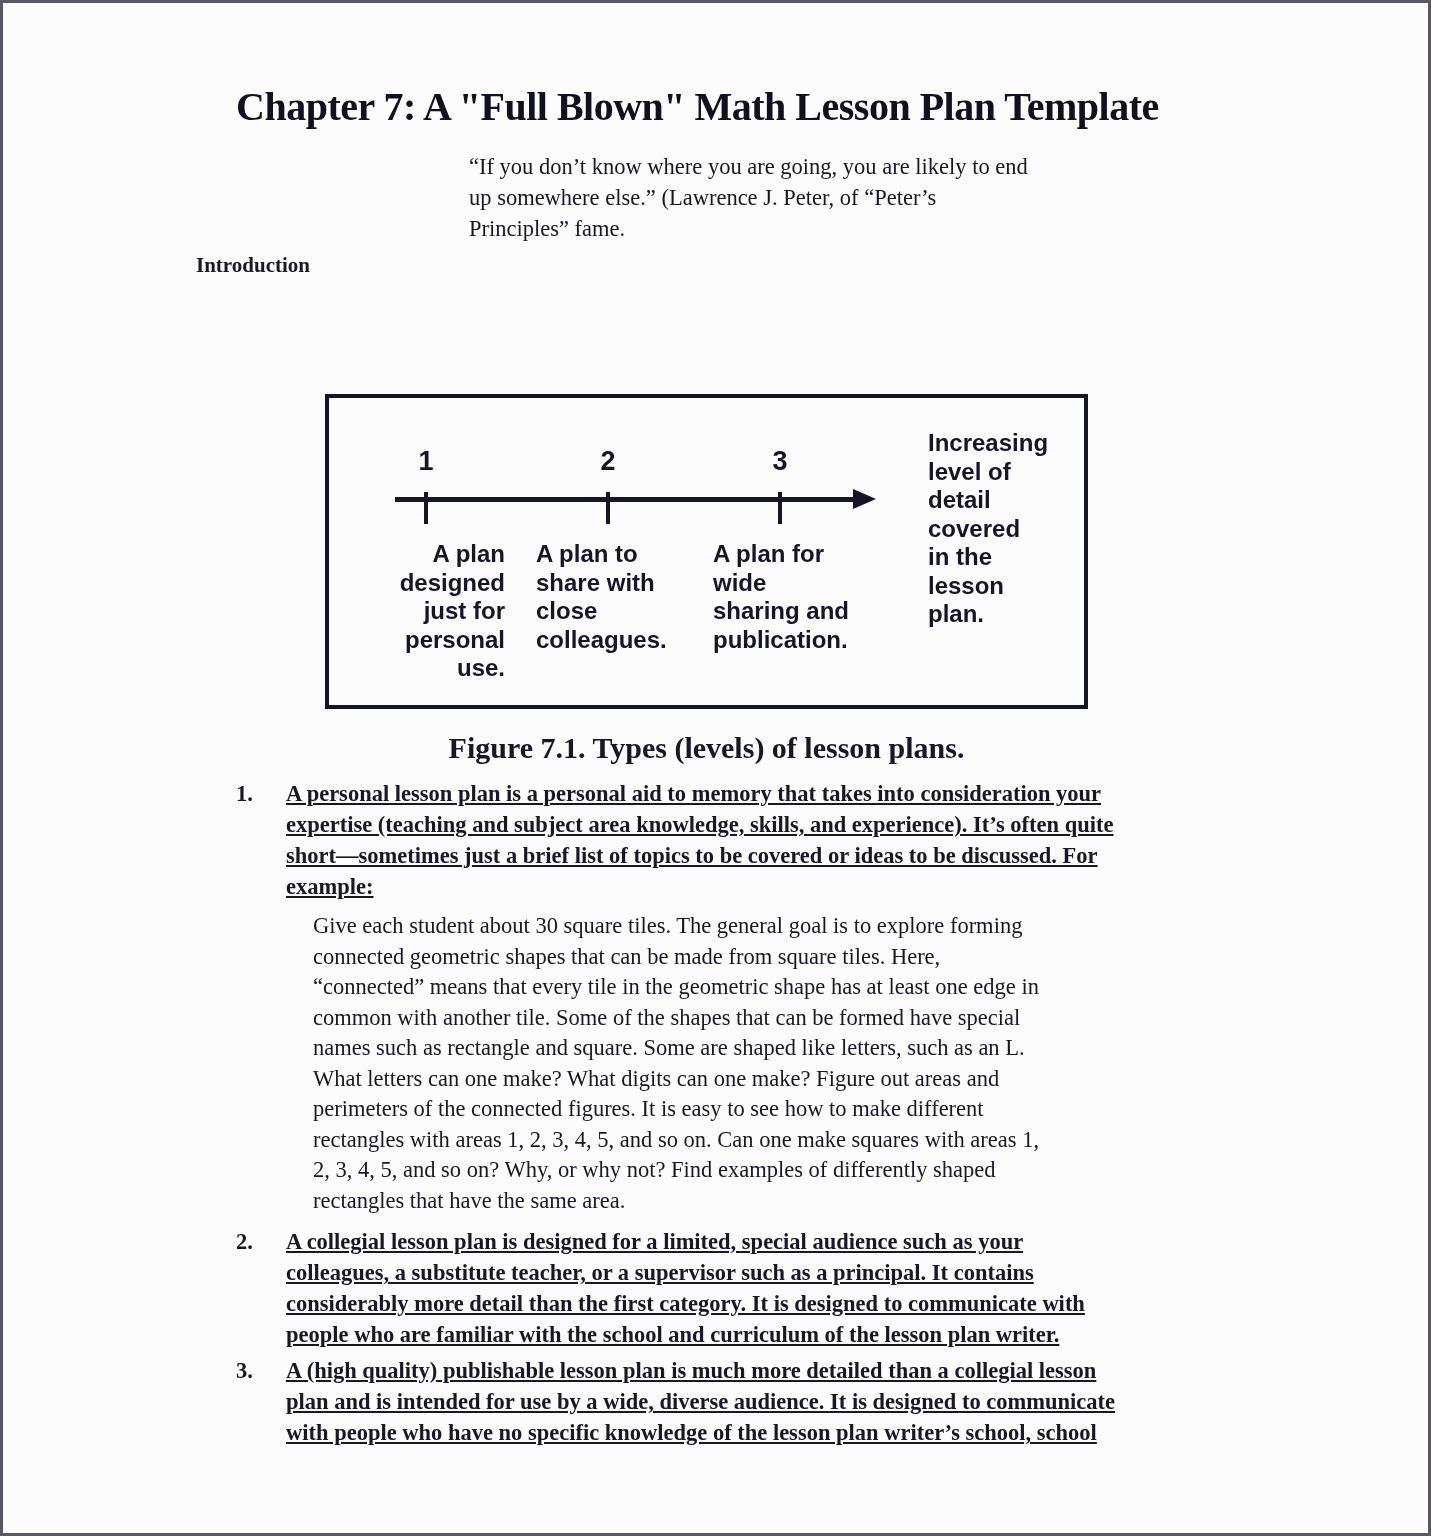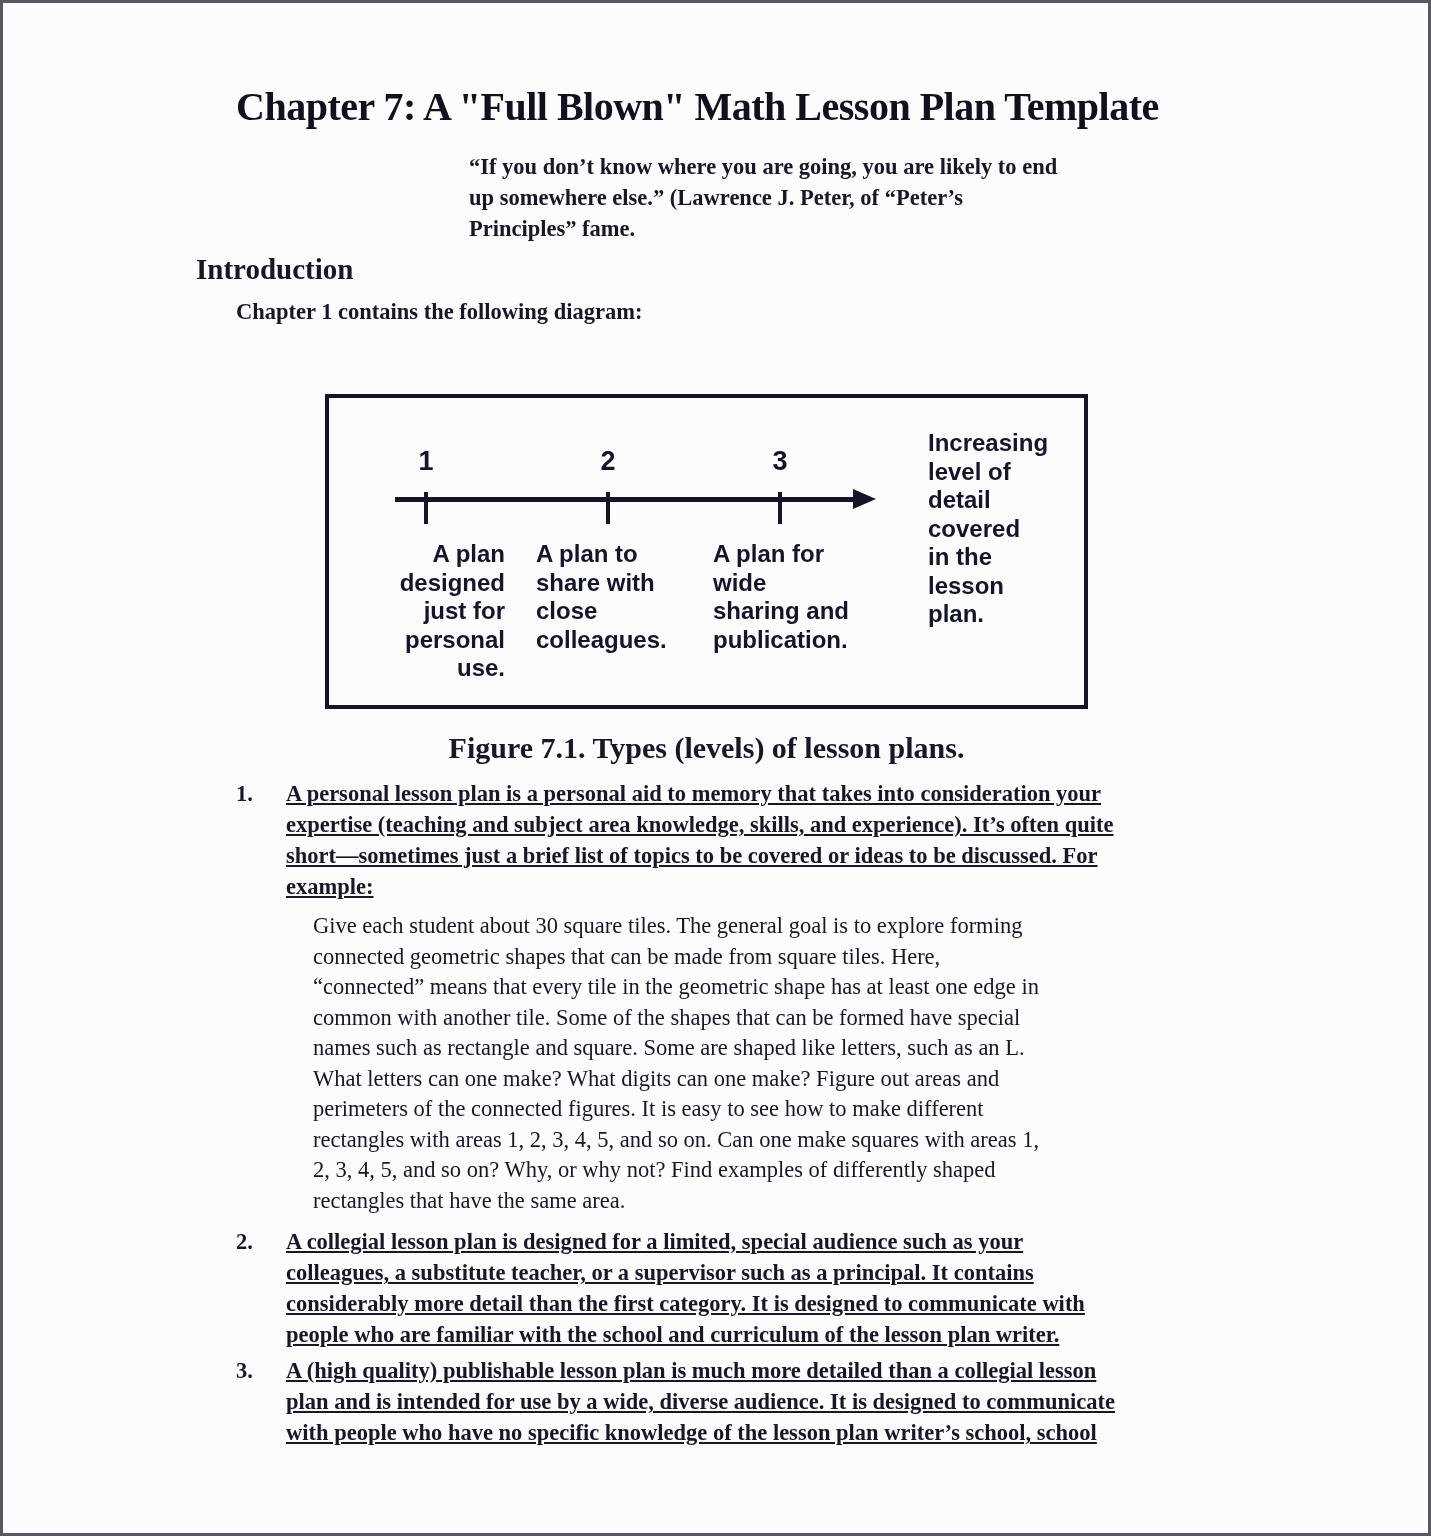--- a/index.html
+++ b/index.html
@@ -23,28 +23,28 @@
     letter-spacing: -0.5px;
     color: #10101e;
     white-space: nowrap;
   }
   .quote {
     position: absolute;
     left: 466px; top: 148px;
     width: 690px;
     font-size: 22.5px;
     line-height: 31px;
-    font-weight: bold;
+    font-weight: normal;
     white-space: pre-line;
   }
   .heading {
     position: absolute;
     left: 193px; top: 250px;
     margin: 0;
-    font-size: 29px;
+    font-size: 21px;
     font-weight: bold;
   }
   .intro {
     position: absolute;
     left: 233px; top: 296px;
     margin: 0;
     font-size: 22.5px;
     font-weight: bold;
   }
   .figure-box {
@@ -147,21 +147,20 @@
 <div class="page">
 
   <h1 class="title">Chapter 7: A "Full Blown" Math Lesson Plan Template</h1>
 
   <div class="quote">“If you don’t know where you are going, you are likely to end
 up somewhere else.” (Lawrence J. Peter, of “Peter’s
 Principles” fame.</div>
 
   <h2 class="heading">Introduction</h2>
 
-  <p class="intro">Chapter 1 contains the following diagram:</p>
 
   <div class="figure-box">
     <div class="h-line"></div>
     <div class="arrowhead"></div>
 
     <div class="tick tick-1"></div>
     <div class="tick tick-2"></div>
     <div class="tick tick-3"></div>
 
     <div class="tick-num num-1">1</div>

